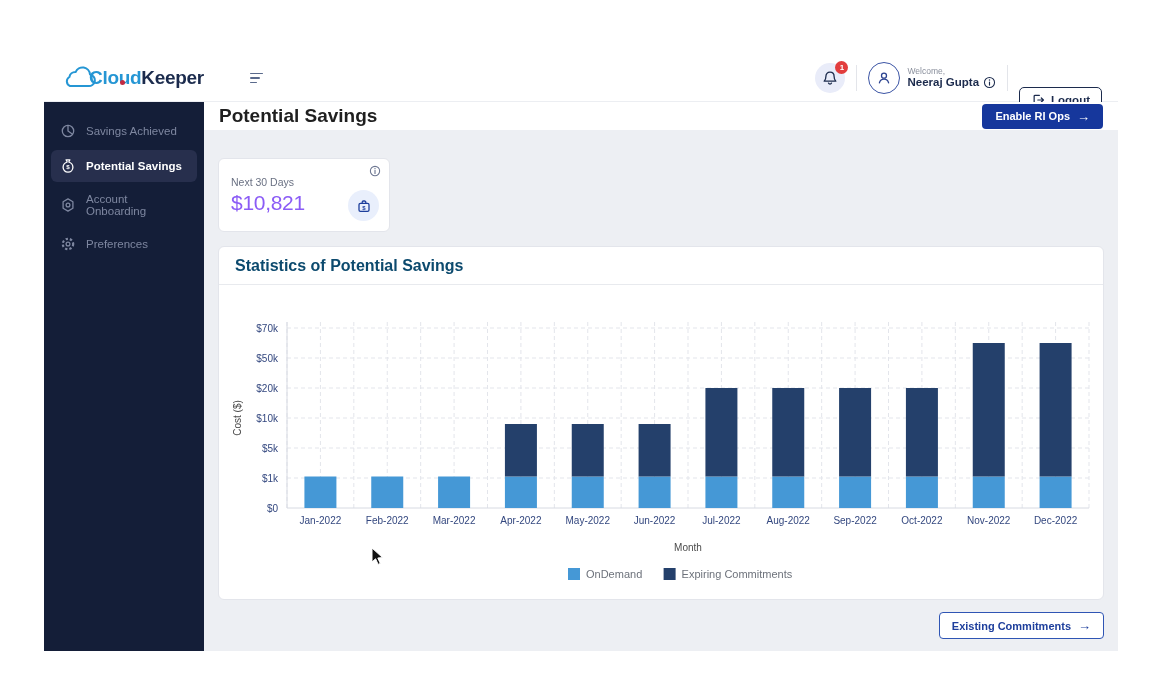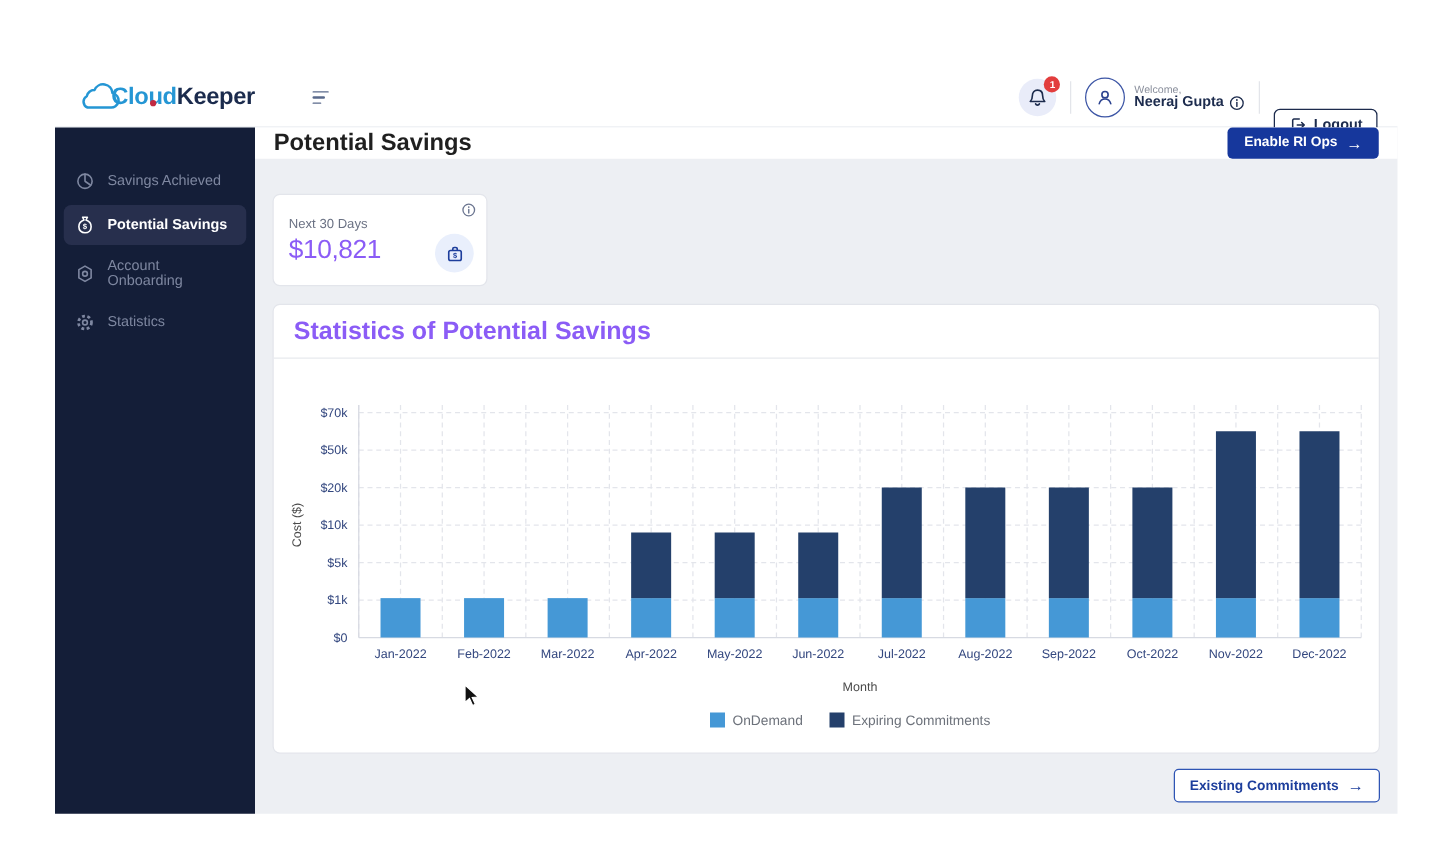--- a/index.html
+++ b/index.html
@@ -27,41 +27,41 @@
   .avatar{width:30px;height:30px;border-radius:50%;border:1.5px solid #3c55a5;background:#fff;display:flex;align-items:center;justify-content:center;}
   .user-text{line-height:1.15;}
   .welcome{font-size:8.5px;color:#8a8f9c;}
   .user-name-row{display:flex;align-items:center;gap:4px;}
   .user-name{font-size:11.5px;font-weight:700;color:#1c2b4d;}
   .logout-btn{display:flex;align-items:center;gap:6px;border:1.4px solid #1c2b4d;border-radius:5px;background:#fff;padding:5px 11px;cursor:pointer;margin-top:44px;}
   .logout-label{font-size:11.5px;font-weight:700;color:#1c2b4d;}
 
   
   .body-row{display:flex;height:549px;}
-  .sidebar{width:160px;background:#141e38;padding-top:24px;flex-shrink:0;}
+  .sidebar{width:160px;background:#141e38;padding-top:10px;flex-shrink:0;}
   .side-item{display:flex;align-items:center;gap:10px;margin:3px 7px;padding:8px 9px;border-radius:6px;color:#7e87a0;font-size:11.5px;cursor:pointer;}
   .side-item.active{background:#272f4d;color:#ffffff;font-weight:600;}
   .side-item svg{flex-shrink:0;}
 
   .main{flex:1;background:#edeff3;display:flex;flex-direction:column;}
   .title-band{background:#fff;height:52px;display:flex;align-items:center;justify-content:space-between;padding:0 15px;}
   .page-title{font-size:19px;font-weight:700;color:#1f1f1f;}
   .btn-primary{background:#16379c;color:#fff;border:none;border-radius:4px;padding:6px 13px;font-size:11px;font-weight:700;display:flex;gap:7px;cursor:pointer;font-family:"Liberation Sans",sans-serif;}
   .btn-primary .arr{font-size:13px;line-height:1;}
   .content{padding:12px 14px;flex:1;margin-top:16px;}
   .stat-row{display:flex;gap:7px;}
   .stat-card{width:172px;height:74px;background:#fff;border:1px solid #e3e5eb;border-radius:6px;position:relative;padding:13px 12px;box-sizing:border-box;}
   .stat-label{font-size:10.5px;color:#6a7183;margin-top:4px;}
   .stat-value{font-size:21px;font-weight:400;color:#8b5cf6;margin-top:3px;letter-spacing:-0.3px;}
   .info-btn{position:absolute;top:6px;right:8px;color:#6b7590;cursor:pointer;line-height:0;}
   .money-circle{position:absolute;right:10px;bottom:10px;width:31px;height:31px;border-radius:50%;background:#e9effc;display:flex;align-items:center;justify-content:center;color:#1d3e9c;}
 
   .chart-card{margin-top:14px;background:#fff;border:1px solid #e3e5eb;border-radius:6px;width:886px;box-sizing:border-box;}
   .chart-card-head{padding:10px 16px 9px;border-bottom:1px solid #e8eaee;}
-  .chart-card-title{font-size:20px;font-weight:700;color:#8b5cf6;}
+  .chart-card-title{font-size:16px;font-weight:700;color:#0c4a6e;}
   .chart-body{padding:4px 8px 6px;}
 
   .bottom-actions{display:flex;justify-content:flex-end;margin-top:12px;}
   .btn-outline{background:#fff;border:1.3px solid #2f55b4;color:#1d3e9c;border-radius:4px;padding:6px 12px;font-size:11px;font-weight:700;display:flex;align-items:center;gap:7px;cursor:pointer;font-family:"Liberation Sans",sans-serif;}
   .btn-outline .arr{font-size:13px;line-height:1;}
 
   .cursor{position:absolute;left:371px;top:547px;z-index:50;pointer-events:none;}
 </style>
 </head>
 <body>
@@ -142,21 +142,21 @@
           <path d="M8 1.9l4.9 2.8v6.6L8 14.1l-4.9-2.8V4.7L8 1.9z" fill="none" stroke="currentColor" stroke-width="1.3" stroke-linejoin="round"></path>
           <circle cx="8" cy="8" r="1.9" fill="none" stroke="currentColor" stroke-width="1.3"></circle>
         </svg>
         <span>Account Onboarding</span>
       </div>
       <div class="side-item">
         <svg width="16" height="16" viewBox="0 0 16 16">
           <circle cx="8" cy="8" r="5.2" fill="none" stroke="currentColor" stroke-width="2.2" stroke-dasharray="2.3 2"></circle>
           <circle cx="8" cy="8" r="1.9" fill="none" stroke="currentColor" stroke-width="1.3"></circle>
         </svg>
-        <span>Statistics</span>
+        <span>Preferences</span>
       </div>
     </div>
 
     <div class="main">
       <div class="title-band">
         <div class="page-title">Potential Savings</div>
         <button class="btn-primary">
           <span>Enable RI Ops</span>
           <span class="arr">→</span>
         </button>

